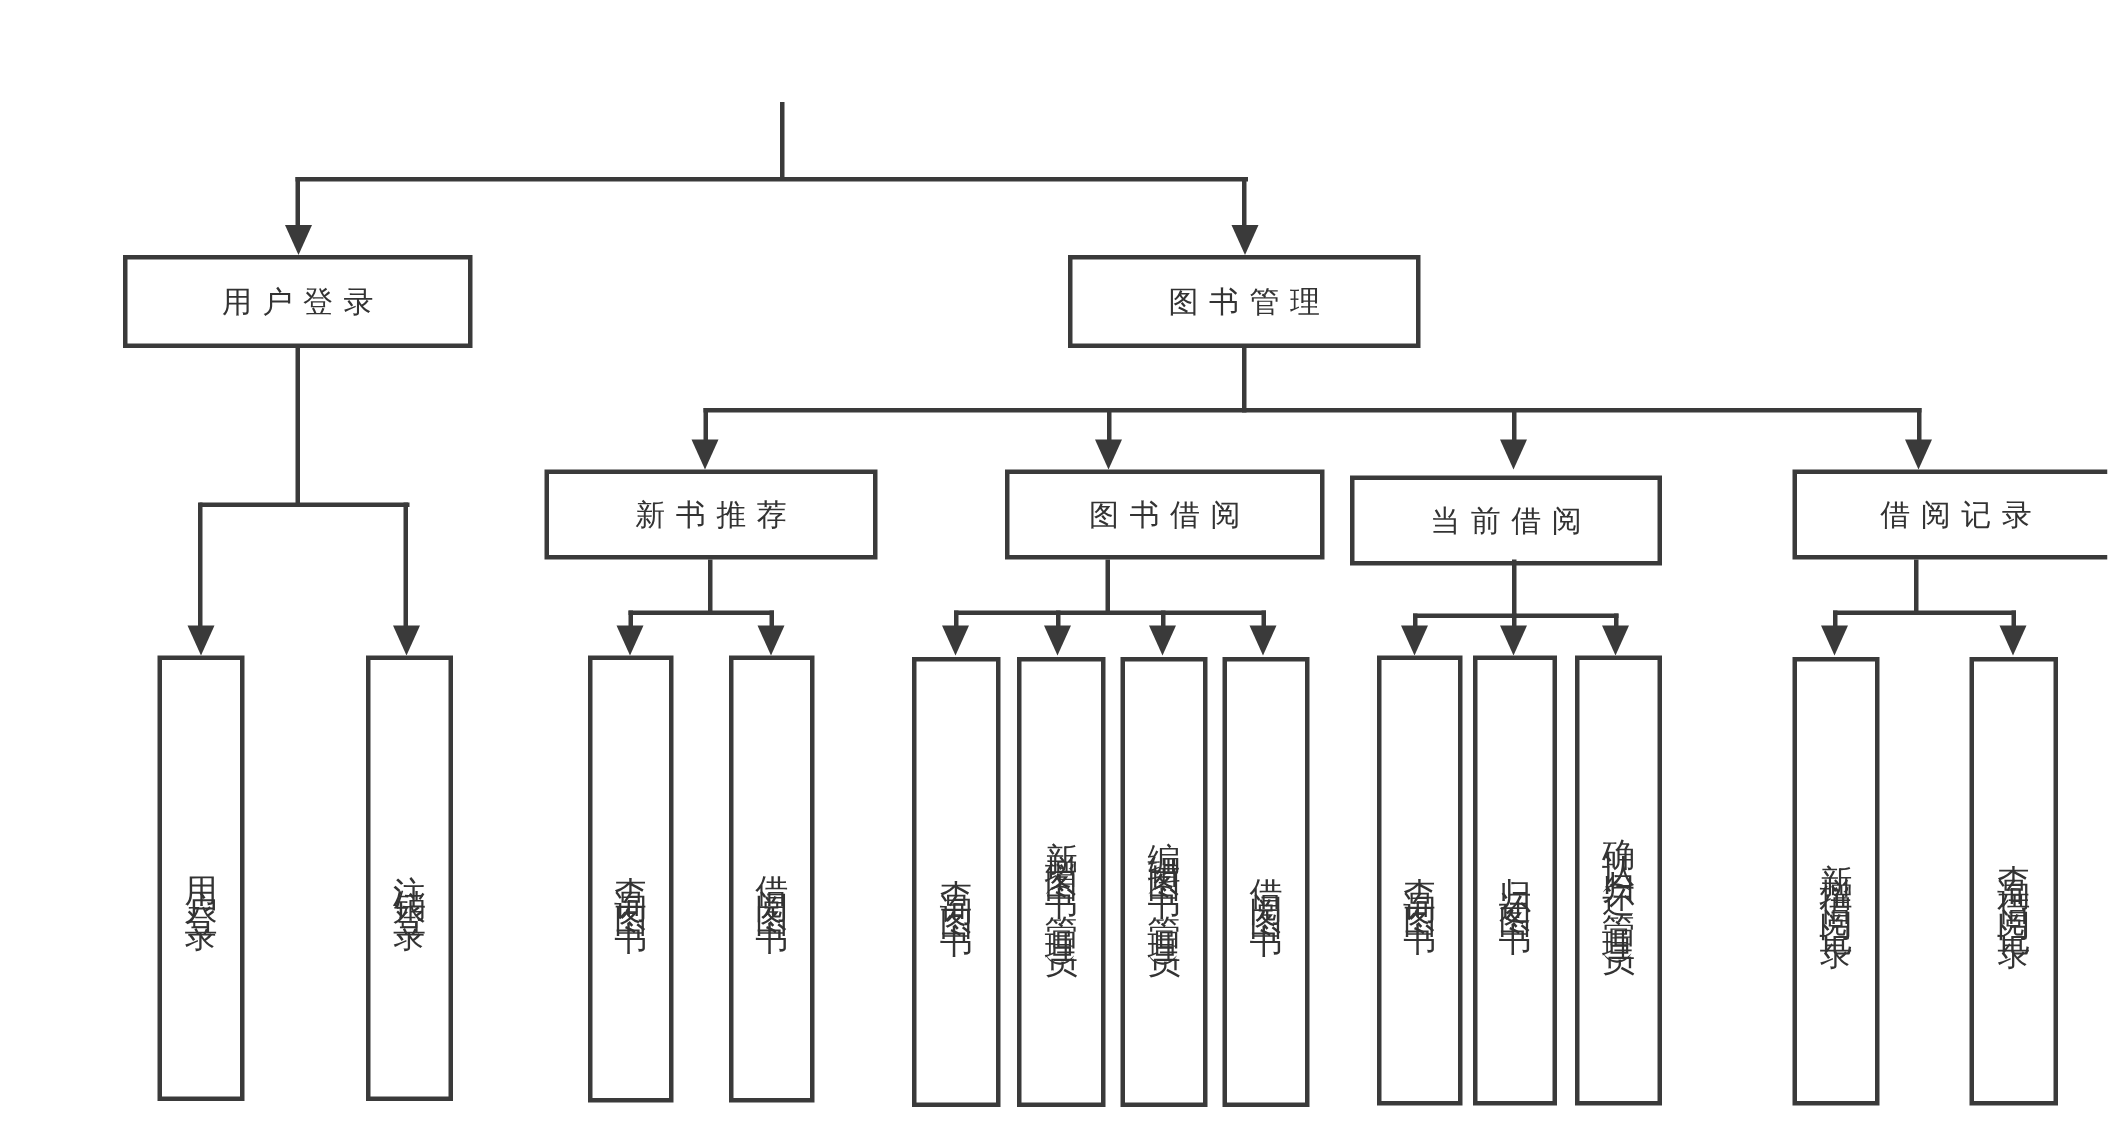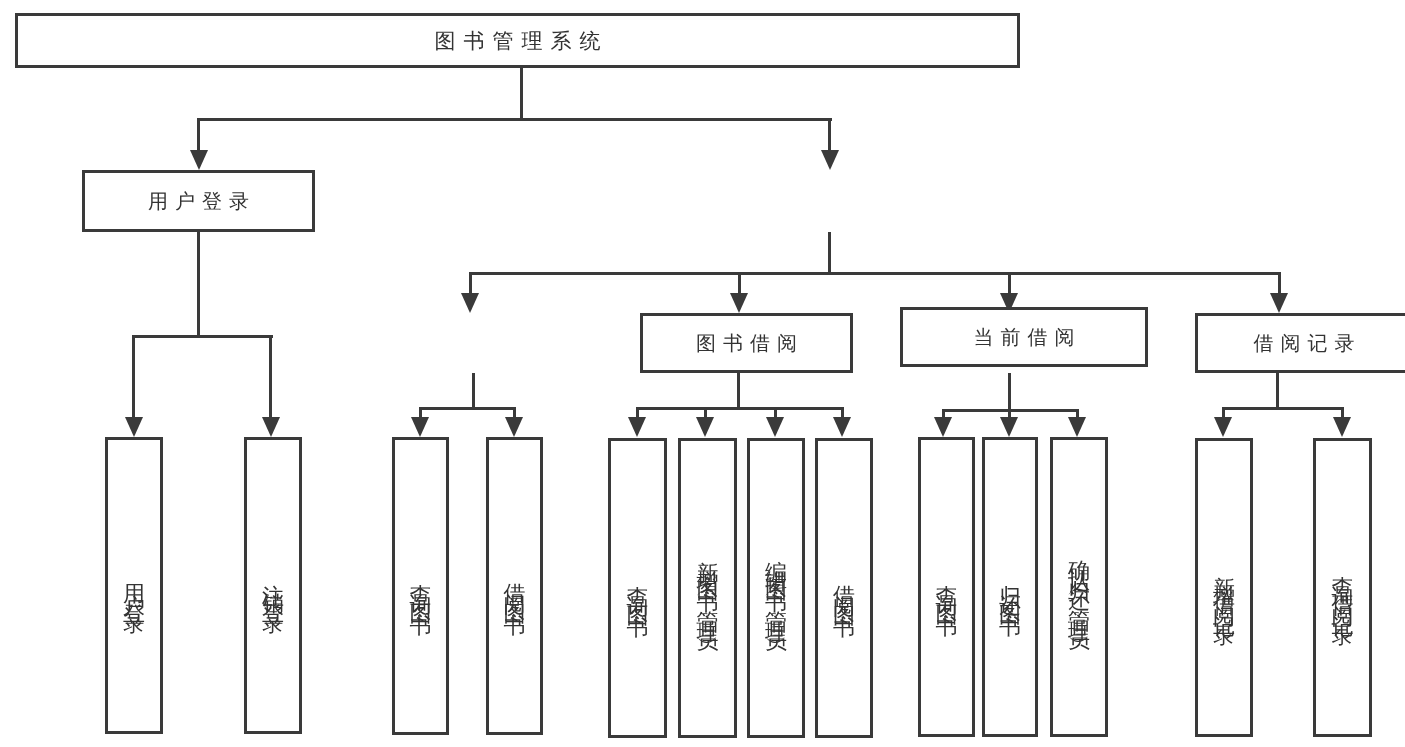--- a/index.html
+++ b/index.html
@@ -61,57 +61,60 @@
     letter-spacing:1px;
     color:var(--wm);
     white-space:nowrap;
   }
 </style>
 </head>
 <body>
 
 <div class="stage">
 
-  <div class="box h root" style="left:15px;top:13px;width:1005px;height:55px">
-    <span>图书管理系统</span>
-  </div>
 
   <div class="vline" style="left:520px;top:68px;height:52px"></div>
   <div class="hline" style="left:197px;top:118px;width:635px"></div>
   <div class="vline" style="left:197px;top:118px;height:35px"></div>
   <div class="ah" style="left:190px;top:150px"></div>
   <div class="vline" style="left:828px;top:118px;height:35px"></div>
   <div class="ah" style="left:821px;top:150px"></div>
 
   <div class="box h" style="left:82px;top:170px;width:233px;height:62px">
     <span>用户登录</span>
+  </div>
+  <div class="box h" style="left:712px;top:170px;width:235px;height:62px">
+    <span>图书管理</span>
   </div>
 
   <div class="vline" style="left:197px;top:232px;height:106px"></div>
   <div class="hline" style="left:133px;top:335px;width:140px"></div>
   <div class="vline" style="left:132px;top:335px;height:85px"></div>
   <div class="ah" style="left:125px;top:417px"></div>
   <div class="vline" style="left:269px;top:335px;height:85px"></div>
   <div class="ah" style="left:262px;top:417px"></div>
 
   <div class="vline" style="left:828px;top:232px;height:43px"></div>
   <div class="hline" style="left:469px;top:272px;width:812px"></div>
   <div class="vline" style="left:469px;top:272px;height:24px"></div>
   <div class="ah" style="left:461px;top:293px"></div>
   <div class="vline" style="left:738px;top:272px;height:24px"></div>
   <div class="ah" style="left:730px;top:293px"></div>
   <div class="vline" style="left:1008px;top:272px;height:24px"></div>
   <div class="ah" style="left:1000px;top:293px"></div>
   <div class="vline" style="left:1278px;top:272px;height:24px"></div>
   <div class="ah" style="left:1270px;top:293px"></div>
 
-  <div class="box h" style="left:640px;top:313px;width:213px;height:60px">
+  <div class="box h" style="left:363px;top:313px;width:222px;height:60px">
+    <span>新书推荐</span>
+  </div>
+  <div class="box h" style="left:670px;top:313px;width:213px;height:60px">
     <span>图书借阅</span>
   </div>
-  <div class="box h" style="left:900px;top:307px;width:248px;height:60px">
+  <div class="box h" style="left:900px;top:317px;width:208px;height:60px">
     <span>当前借阅</span>
   </div>
   <div class="box h" style="left:1195px;top:313px;width:218px;height:60px">
     <span>借阅记录</span>
   </div>
 
   <div class="vline" style="left:472px;top:373px;height:36px"></div>
   <div class="hline" style="left:419px;top:407px;width:97px"></div>
   <div class="vline" style="left:419px;top:407px;height:13px"></div>
   <div class="ah" style="left:411px;top:417px"></div>

